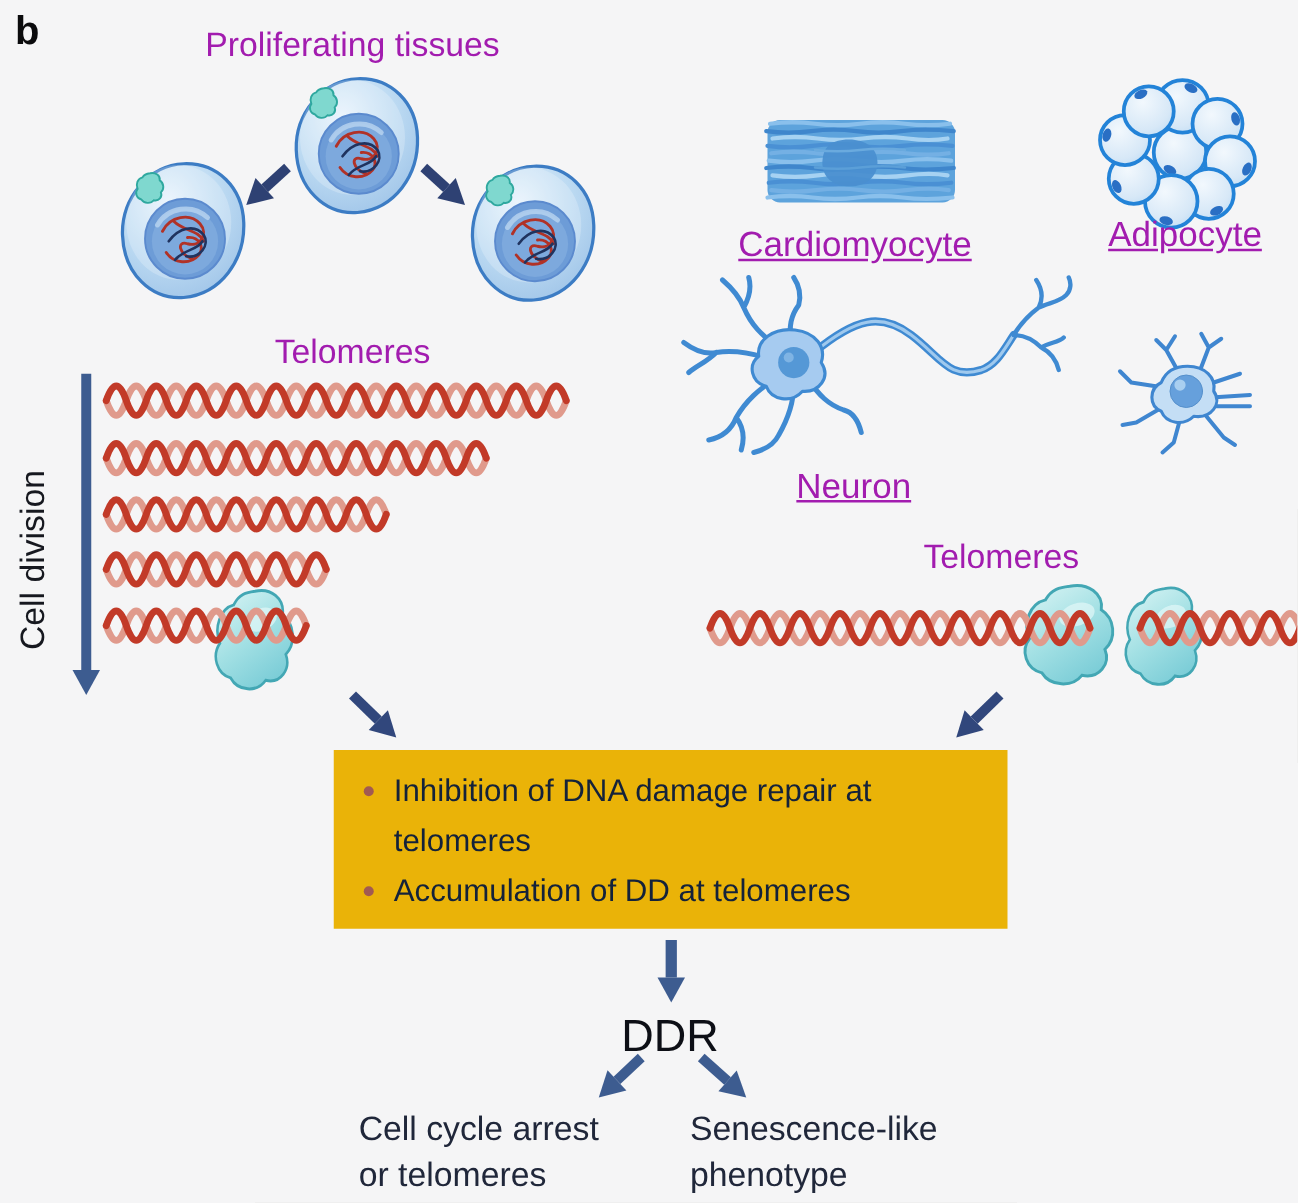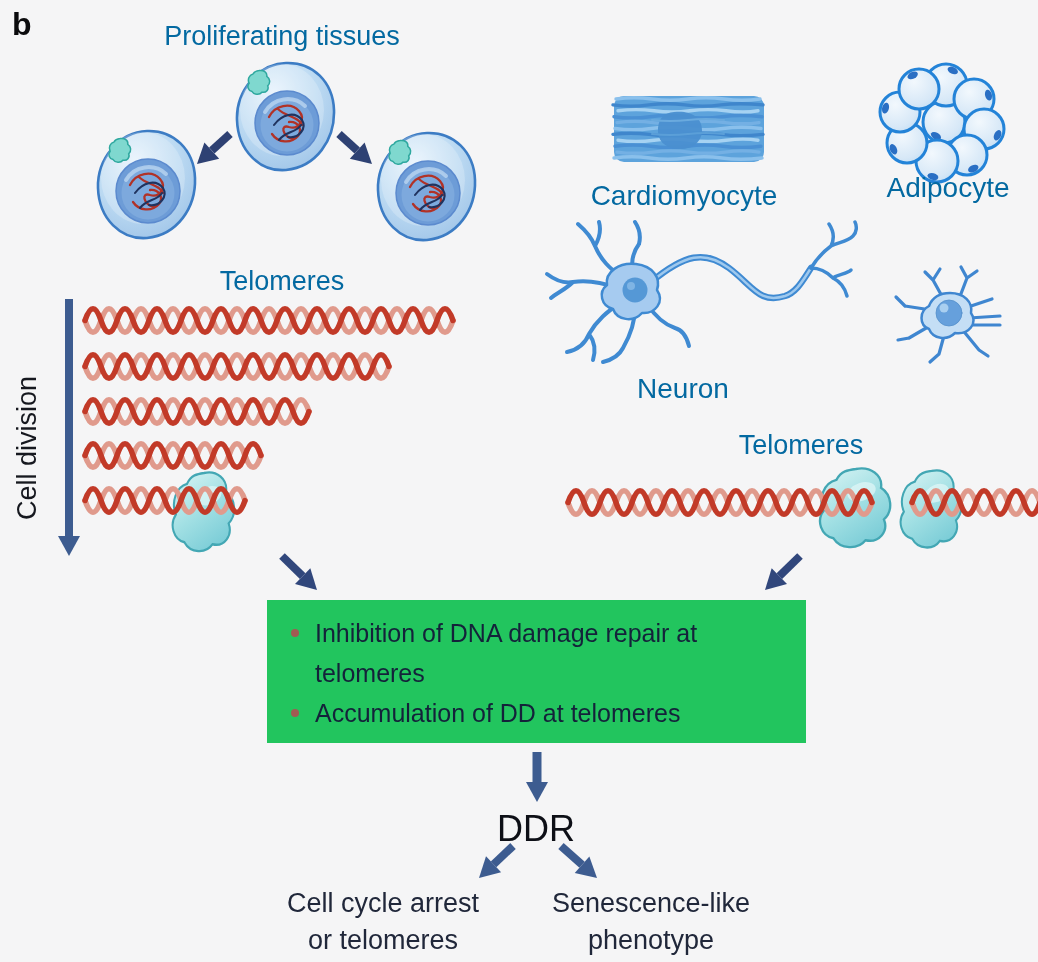--- a/index.html
+++ b/index.html
@@ -3,31 +3,31 @@
 <meta charset="utf-8">
 <style>
   html,body{margin:0;padding:0;background:#e9e9ea;}
   .canvas{
     position:relative;width:1038px;height:962px;overflow:hidden;
     background:#f5f5f6;
     font-family:"Liberation Sans","DejaVu Sans",sans-serif;
     color:#1a1e29;
   }
   .canvas svg.gfx{position:absolute;left:0;top:0;}
-  .lbl{position:absolute;transform:translateX(-50%);white-space:nowrap;font-size:27px;color:#0369a1;}
+  .lbl{position:absolute;transform:translateX(-50%);white-space:nowrap;font-size:27px;color:#a21caf;}
   .panel{position:absolute;left:12px;top:6px;font-size:32px;font-weight:bold;color:#0b0b0d;}
-  .tissue{font-size:28px;}
+  .tissue{font-size:28px;text-decoration:underline;}
   .vlabel{position:absolute;left:27px;top:448px;transform:translate(-50%,-50%) rotate(-90deg);
     white-space:nowrap;font-size:27px;color:#16181f;}
   .ddr{font-size:36px;color:#0d0f16;}
-  .two{transform:translateX(-50%);text-align:center;line-height:37px;font-size:27px;color:#20273a;}
+  .two{transform:translateX(-50%);line-height:37px;font-size:27px;color:#20273a;}
   .two span{display:block;}
   .info-box{
     position:absolute;left:267px;top:600px;width:539px;height:143px;
-    background:#22c55e;box-sizing:border-box;padding:13px 16px 0 22px;
+    background:#eab308;box-sizing:border-box;padding:13px 16px 0 22px;
   }
   .info-box ul{margin:0;padding:0;list-style:none;}
   .info-box li{display:flex;align-items:flex-start;font-size:25px;line-height:40px;color:#14223a;}
   .info-box .dot{flex:0 0 8px;width:8px;height:8px;border-radius:50%;background:#a15a52;margin:16px 16px 0 2px;}
 </style>
 </head>
 <body>
 
 <div class="canvas">
 

